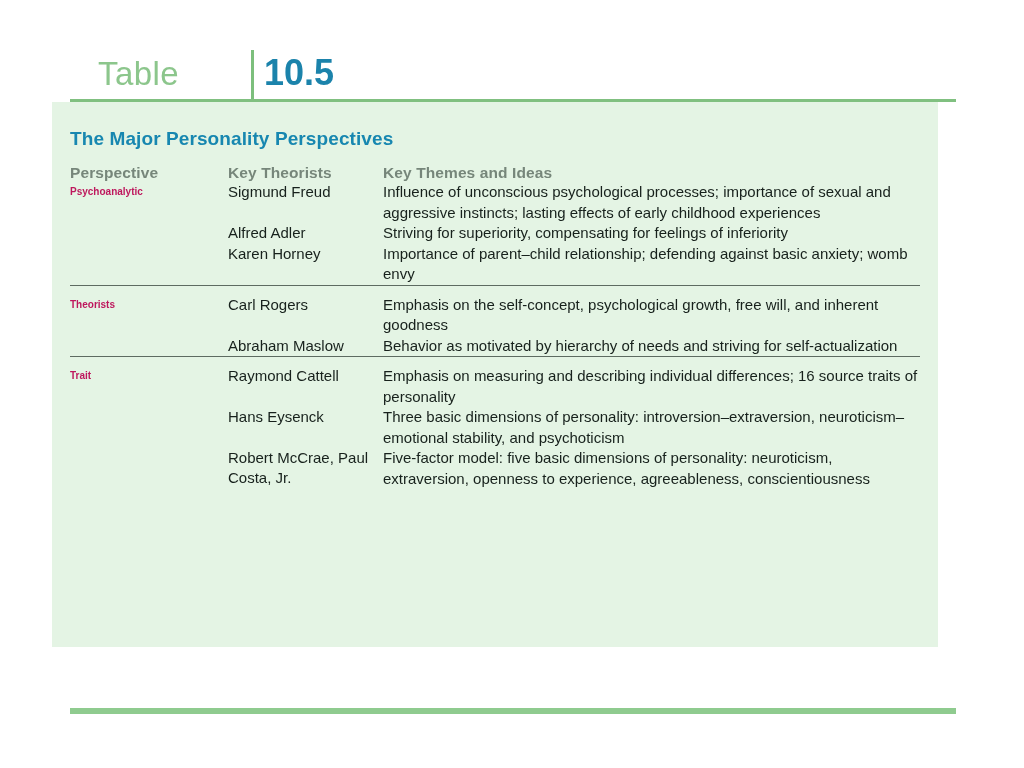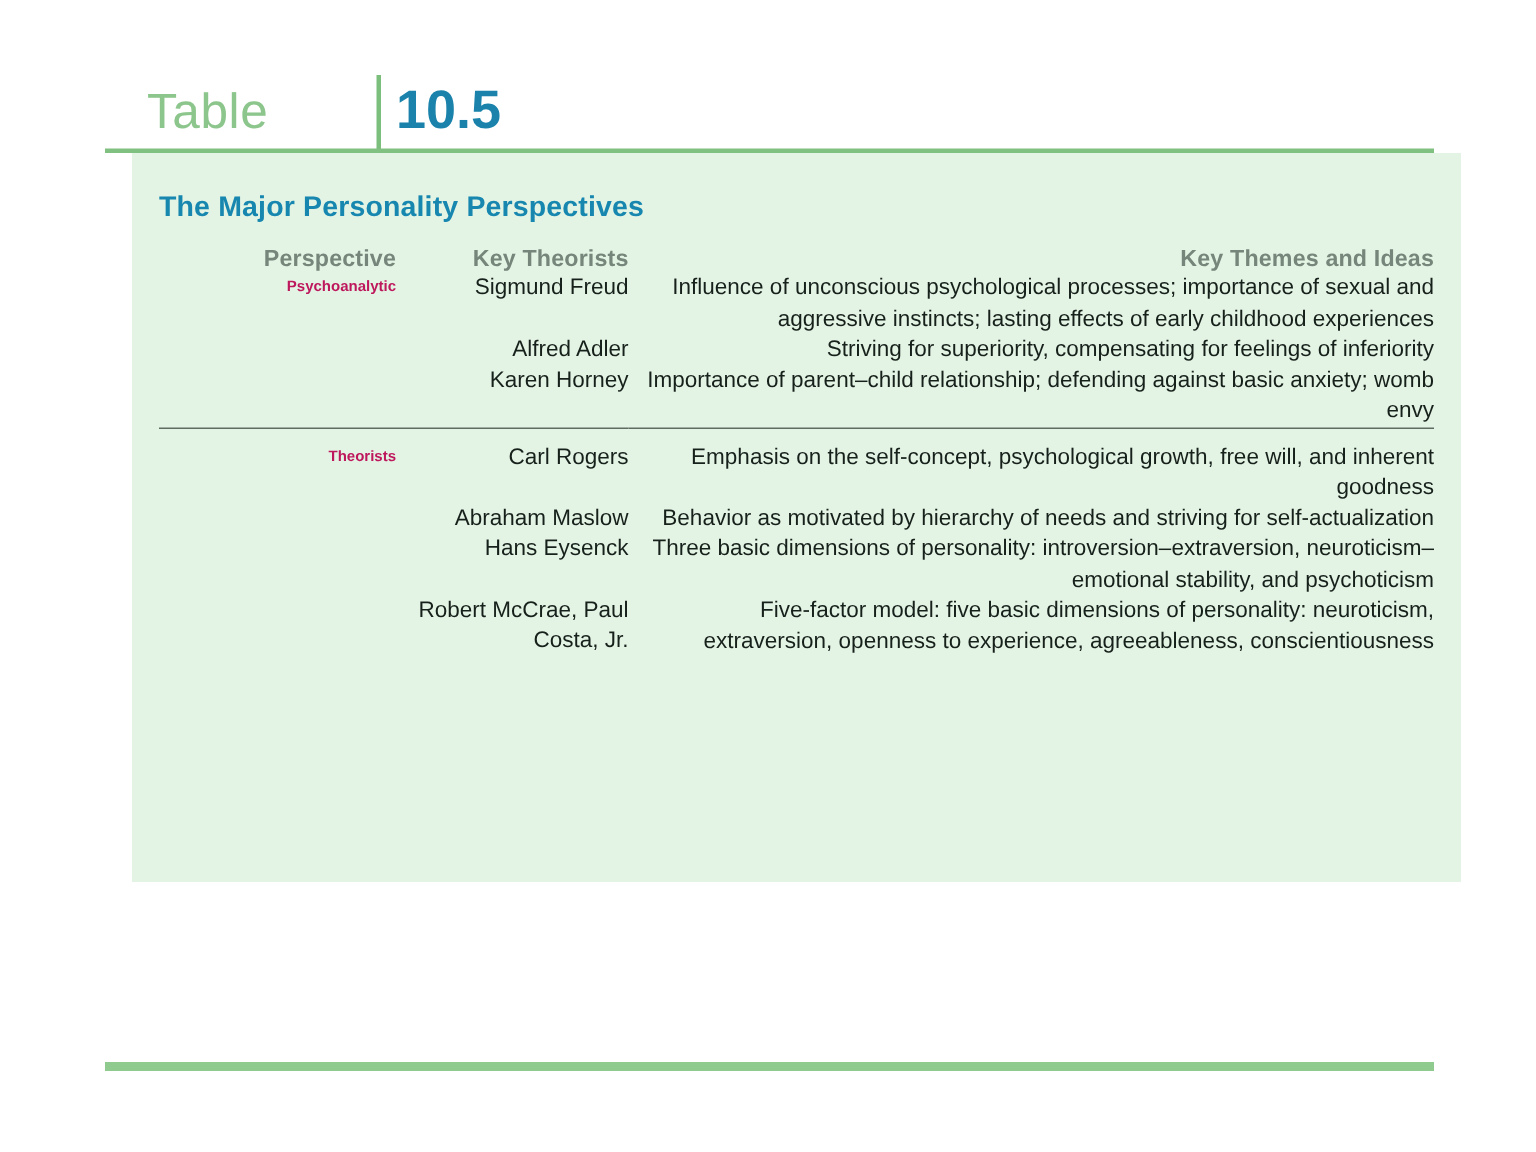--- a/index.html
+++ b/index.html
@@ -61,24 +61,24 @@
     left: 70px;
     top: 99px;
     width: 886px;
     height: 3px;
     background: #80c080;
   }
 
   
   .panel {
     position: absolute;
-    left: 88px;
+    left: 52px;
     top: 102px;
     width: 886px;
-    height: 486px;
+    height: 545px;
     background: #e4f4e4;
   }
   .bottom-rule {
     position: absolute;
     left: 70px;
     top: 708px;
     width: 886px;
     height: 6px;
     background: #8fcb8f;
   }
@@ -98,21 +98,21 @@
   .tbl {
     position: absolute;
     left: 18px;
     top: 62px;
     width: 850px;
     border-collapse: collapse;
     table-layout: fixed;
   }
   .tbl td, .tbl th {
     vertical-align: top;
-    text-align: right;
+    text-align: left;
     padding: 0;
   }
   .col-persp { width: 158px; }
   .col-theor { width: 155px; }
   .col-themes { width: 537px; }
 
   .hdr-cell {
     font-size: 15.5px;
     font-weight: bold;
     color: #76867a;
@@ -196,20 +196,25 @@
           <tr class="sect-top">
             <td class="persp-cell">Theorists</td>
             <td class="theorist-cell">Carl Rogers</td>
             <td class="themes-cell">Emphasis on the self-concept, psychological growth, free will, and inherent goodness</td>
           </tr>
           <tr>
             <td class="persp-cell"></td>
             <td class="theorist-cell">Abraham Maslow</td>
             <td class="themes-cell">Behavior as motivated by hierarchy of needs and striving for self-actualization</td>
           </tr>
+          <tr class="sect-top">
+            <td class="persp-cell">Trait</td>
+            <td class="theorist-cell">Raymond Cattell</td>
+            <td class="themes-cell">Emphasis on measuring and describing individual differences; 16 source traits of personality</td>
+          </tr>
           <tr>
             <td class="persp-cell"></td>
             <td class="theorist-cell">Hans Eysenck</td>
             <td class="themes-cell">Three basic dimensions of personality: introversion–extraversion, neuroticism–emotional stability, and psychoticism</td>
           </tr>
           <tr>
             <td class="persp-cell"></td>
             <td class="theorist-cell">Robert McCrae, Paul Costa, Jr.</td>
             <td class="themes-cell">Five-factor model: five basic dimensions of personality: neuroticism, extraversion, openness to experience, agreeableness, conscientiousness</td>
           </tr>

